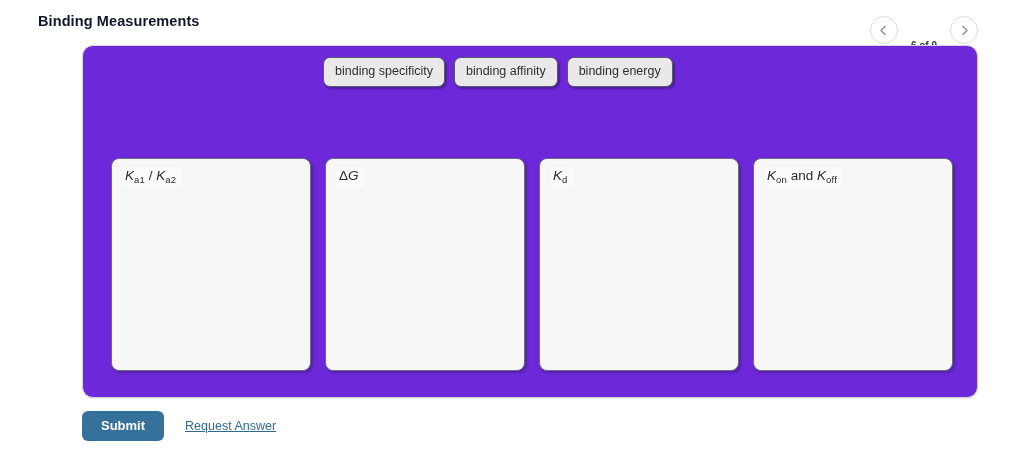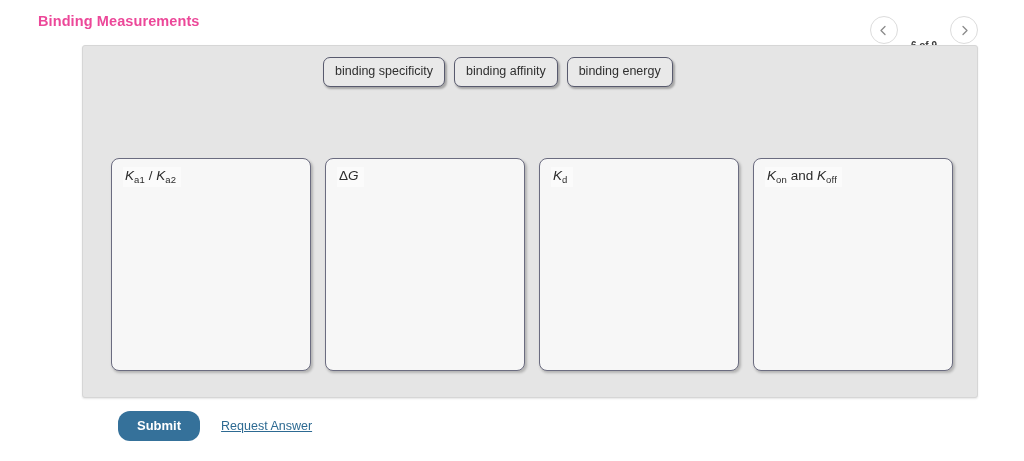--- a/index.html
+++ b/index.html
@@ -16,21 +16,21 @@
     overflow: hidden;
   }
 
   
   .page-title {
     position: absolute;
     left: 38px;
     top: 13px;
     font-size: 14.5px;
     font-weight: bold;
-    color: #ec4899;
+    color: #0f172a;
     letter-spacing: 0.1px;
   }
 
   .pager {
     position: absolute;
     right: 46px;
     top: 9px;
     display: flex;
     align-items: center;
     gap: 13px;
@@ -58,23 +58,23 @@
   }
 
   
   .panel {
     position: absolute;
     left: 82px;
     top: 45px;
     width: 896px;
     height: 353px;
     box-sizing: border-box;
-    background: #e5e5e5;
+    background: #6d28d9;
     border: 1px solid #d6d6d6;
-    border-radius: 3px;
+    border-radius: 11px;
     box-shadow: 0 1px 2px rgba(0,0,0,0.10);
   }
 
   
   .chip-tray {
     position: absolute;
     left: 240px;
     top: 11px;
     display: flex;
     align-items: center;
@@ -143,28 +143,27 @@
     left: 82px;
     top: 411px;
     display: flex;
     align-items: center;
     gap: 21px;
   }
   .submit-btn {
     background: #35719a;
     color: #ffffff;
     border: none;
-    border-radius: 12px;
+    border-radius: 6px;
     font-family: "Liberation Sans", sans-serif;
     font-size: 13px;
     font-weight: bold;
     padding: 8px 19px 9px 19px;
     cursor: pointer;
     line-height: 1;
-    margin-left: 36px;
   }
   .request-link {
     color: #2d6a92;
     font-size: 12.5px;
     font-weight: normal;
     text-decoration: underline;
     cursor: pointer;
   }
 </style>
 </head>

